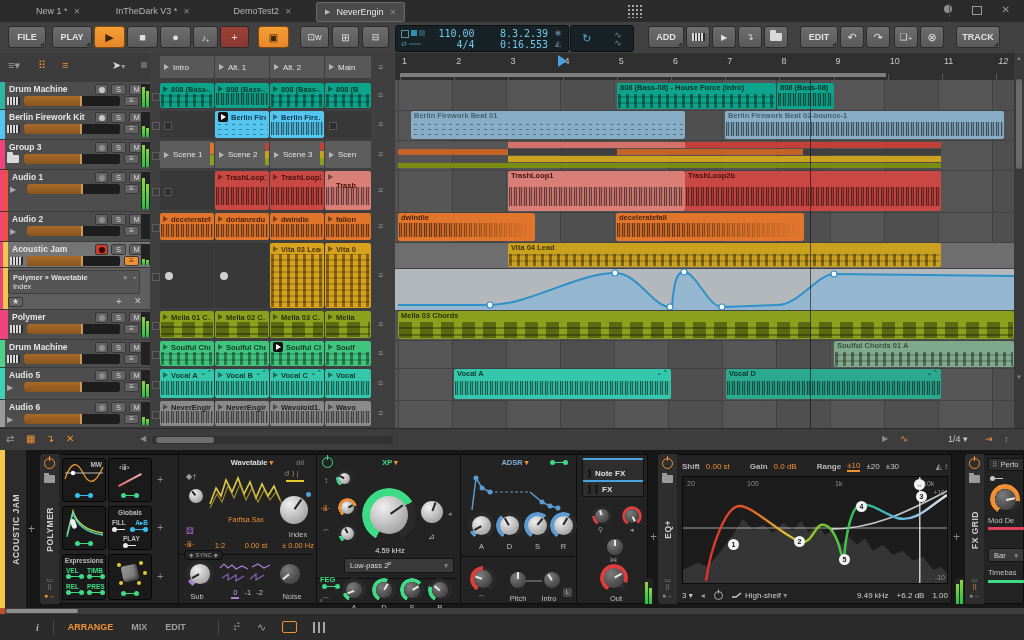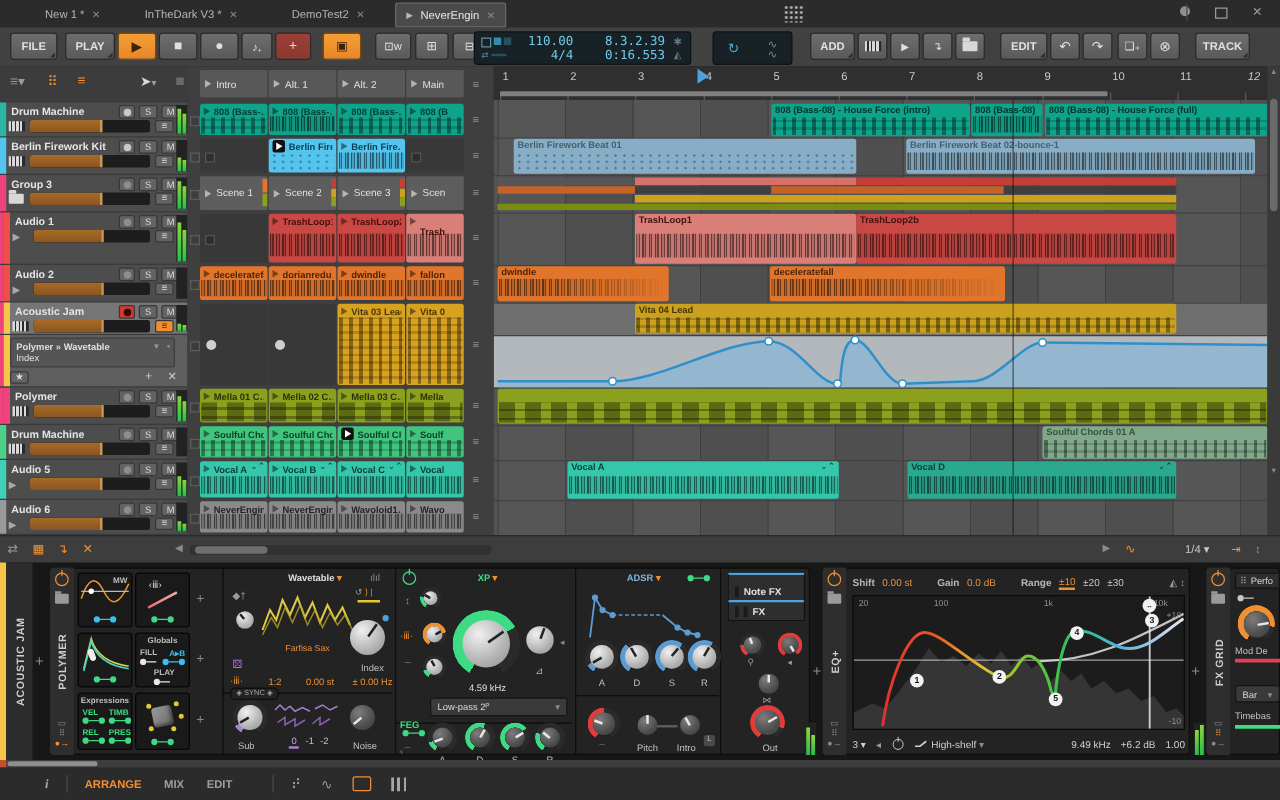--- a/index.html
+++ b/index.html
@@ -193,21 +193,21 @@
     <div class="tbtn" style="left:300px;width:29px;">
         <span class="glyph" style="font-size:9px;">⊡w</span>
       </div>
     <div class="tbtn" style="left:332px;width:27px;">
         <span class="glyph" style="font-size:10px;">⊞</span>
       </div>
     <div class="tbtn" style="left:362px;width:27px;">
         <span class="glyph" style="font-size:9px;">⊟</span>
       </div>
 
-    <div class="transport" style="left:379px;width:172px;">
+    <div class="transport" style="left:395px;width:172px;">
       <div style="width:30px;display:flex;flex-direction:column;gap:2px;padding-left:5px;">
         <div style="display:flex;gap:2px;">
             <span style="width:6px;height:6px;border:1px solid #5f8fa0;"></span>
             <span style="width:6px;height:6px;background:#2e8fa8;"></span>
             <span style="width:6px;height:6px;background:#27505c;"></span>
           </div>
         <div style="display:flex;gap:2px;align-items:center;">
             <span style="color:#4a8ba0;font-size:7px;">⇄</span>
             <span style="width:12px;height:2px;background:#27505c;"></span>
           </div>
@@ -854,24 +854,20 @@
       <div style="position: absolute; left: 113px; top: 76px; width: 433px; height: 6px; background: rgb(202, 162, 29);"></div>
       <div style="position: absolute; left: 3px; top: 83px; width: 543px; height: 5px; background: rgb(122, 140, 18);"></div>
       <div class="clip" style="left: 222px; top: 3px; width: 159px; height: 26px; background: rgb(14, 163, 139);">
         <div class="lbl" style="color: rgb(5, 51, 42);">808 (Bass-08) - House Force (intro)</div>
         <div class="art art-notes"></div>
       </div>
       <div class="clip" style="left: 382px; top: 3px; width: 57px; height: 26px; background: rgb(14, 163, 139);">
         <div class="lbl" style="color: rgb(5, 51, 42);">808 (Bass-08)</div>
         <div class="art art-wave"></div>
       </div>
-      <div class="clip" style="left: 441px; top: 3px; width: 178px; height: 26px; background: rgb(14, 163, 139);">
-        <div class="lbl" style="color: rgb(5, 51, 42);">808 (Bass-08) - House Force (full)</div>
-        <div class="art art-notes"></div>
-      </div>
       <div class="clip" style="left: 16px; top: 31px; width: 274px; height: 28px; background: rgb(135, 174, 198);">
         <div class="lbl" style="color: rgb(71, 96, 110);">Berlin Firework Beat 01</div>
         <div class="art art-dots"></div>
       </div>
       <div class="clip" style="left: 330px; top: 31px; width: 279px; height: 28px; background: rgb(135, 174, 198);">
         <div class="lbl" style="color: rgb(71, 96, 110);">Berlin Firework Beat 02-bounce-1</div>
         <div class="art art-wave"></div>
       </div>
       <div class="clip" style="left: 113px; top: 91px; width: 177px; height: 40px; background: rgb(217, 127, 120);">
         <div class="lbl" style="color: rgb(68, 18, 16);">TrashLoop1</div>
@@ -887,20 +883,21 @@
       </div>
       <div class="clip" style="left: 221px; top: 133px; width: 188px; height: 28px; background: rgb(225, 117, 44);">
         <div class="lbl" style="color: rgb(76, 36, 6);">deceleratefall</div>
         <div class="art art-fade"></div>
       </div>
       <div class="clip" style="left: 113px; top: 163px; width: 433px; height: 24px; background: rgb(201, 161, 31);">
         <div class="lbl" style="color: rgb(69, 53, 3);">Vita 04 Lead</div>
         <div class="art art-notes"></div>
       </div>
       <div class="clip" style="left: 3px; top: 231px; width: 616px; height: 28px; background: rgb(139, 160, 28);">
+        <div class="lbl" style="color: rgb(44, 51, 5);">Mella 03 Chords</div>
         <div class="art art-chords"></div>
       </div>
       <div class="clip" style="left: 439px; top: 261px; width: 180px; height: 26px; background: rgb(127, 169, 138);">
         <div class="lbl" style="color: rgb(57, 82, 63);">Soulful Chords 01 A</div>
         <div class="art art-notes"></div>
       </div>
       <div class="clip" style="left: 59px; top: 289px; width: 217px; height: 30px; background: rgb(53, 199, 171);">
         <div class="lbl" style="color: rgb(11, 64, 54);">Vocal A</div>
         <div style="position: absolute; right: 3px; top: 0px; color: rgb(11, 64, 54); font-size: 7px;">⌄⌃</div>
         <div class="art art-wave"></div>

